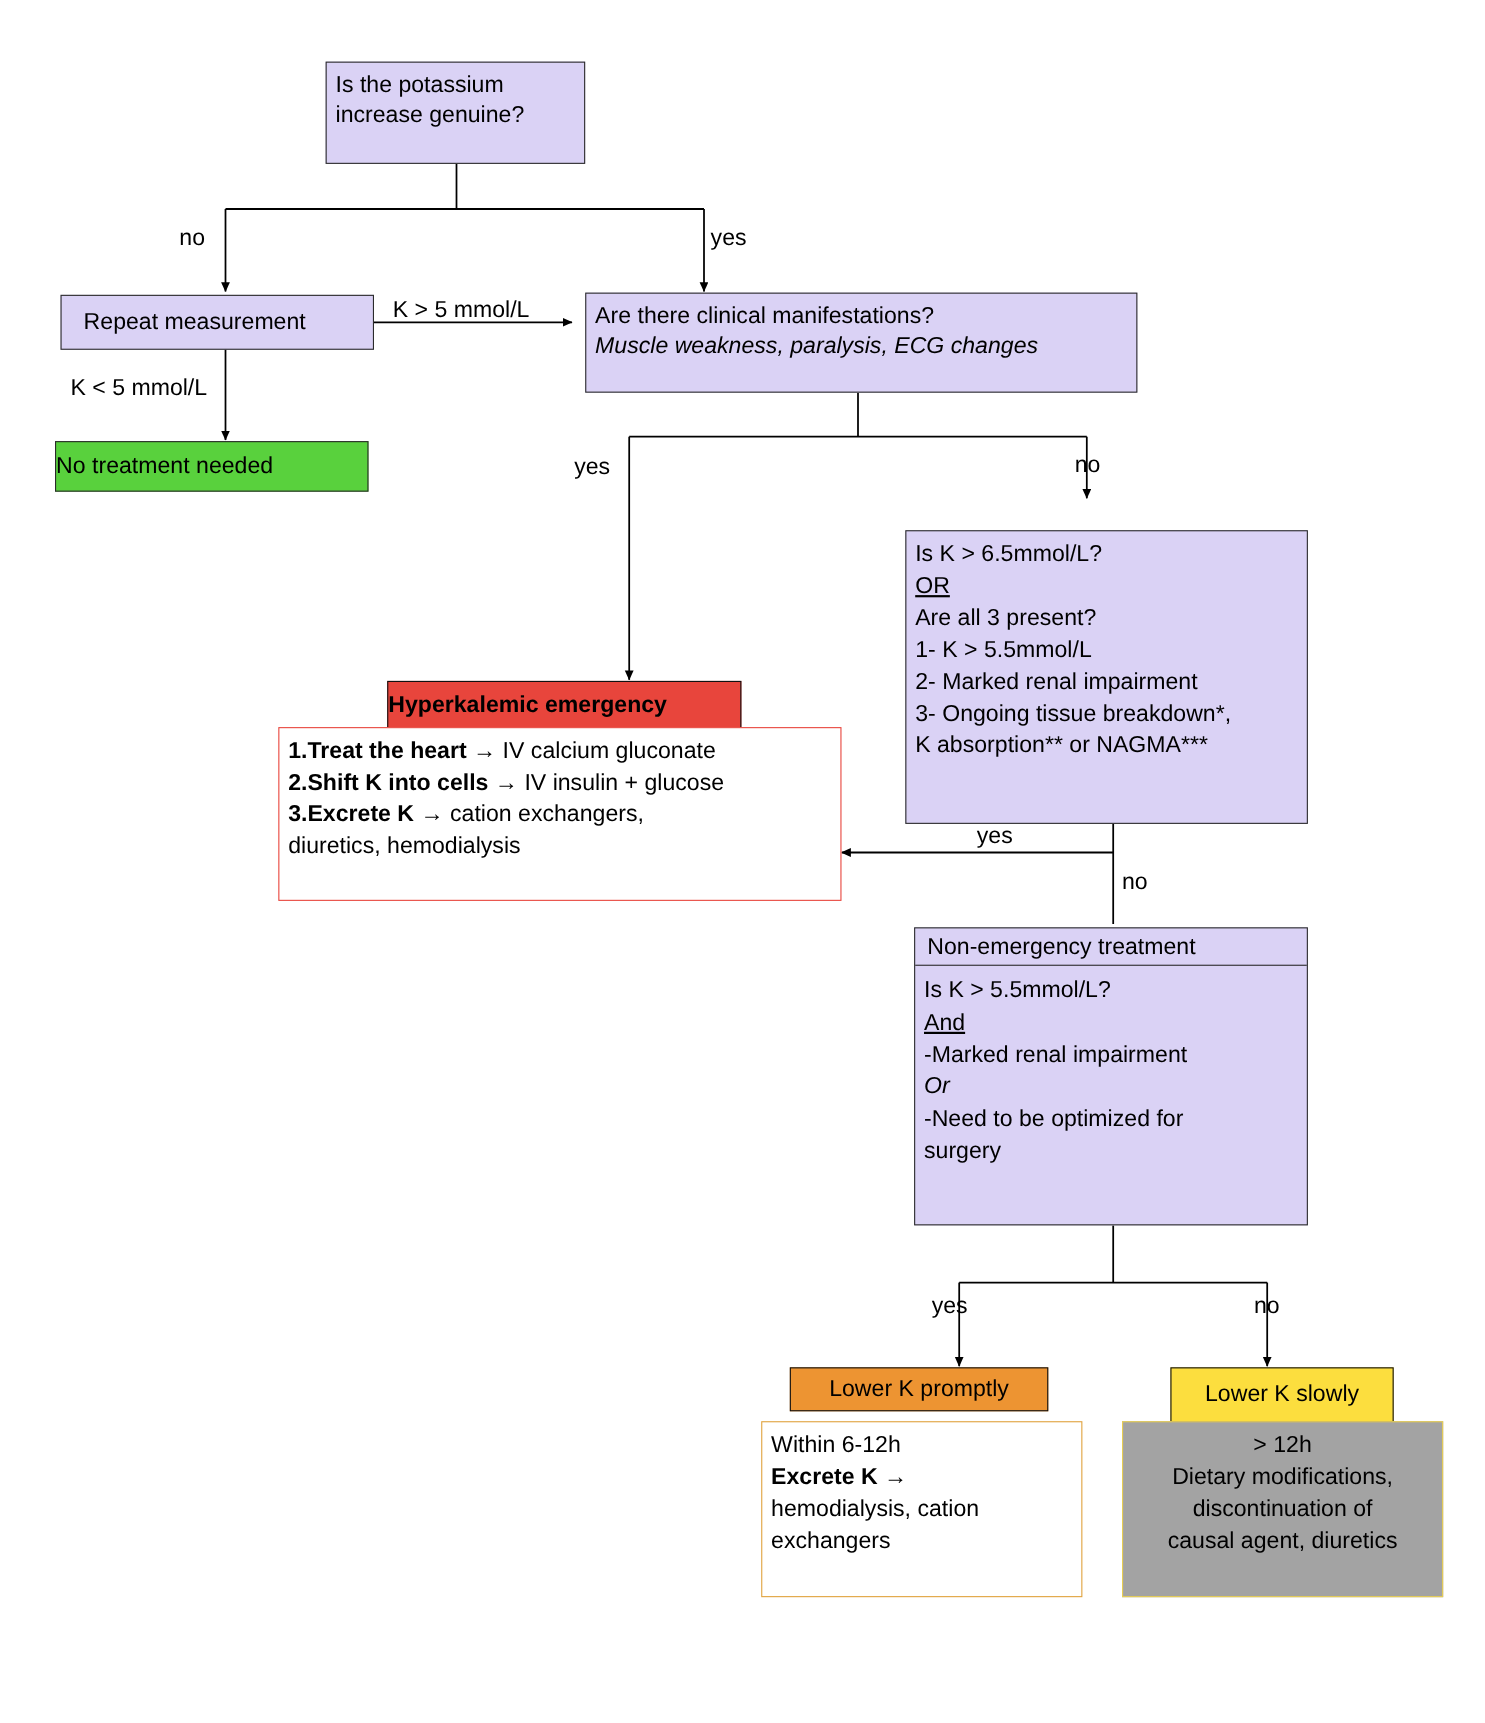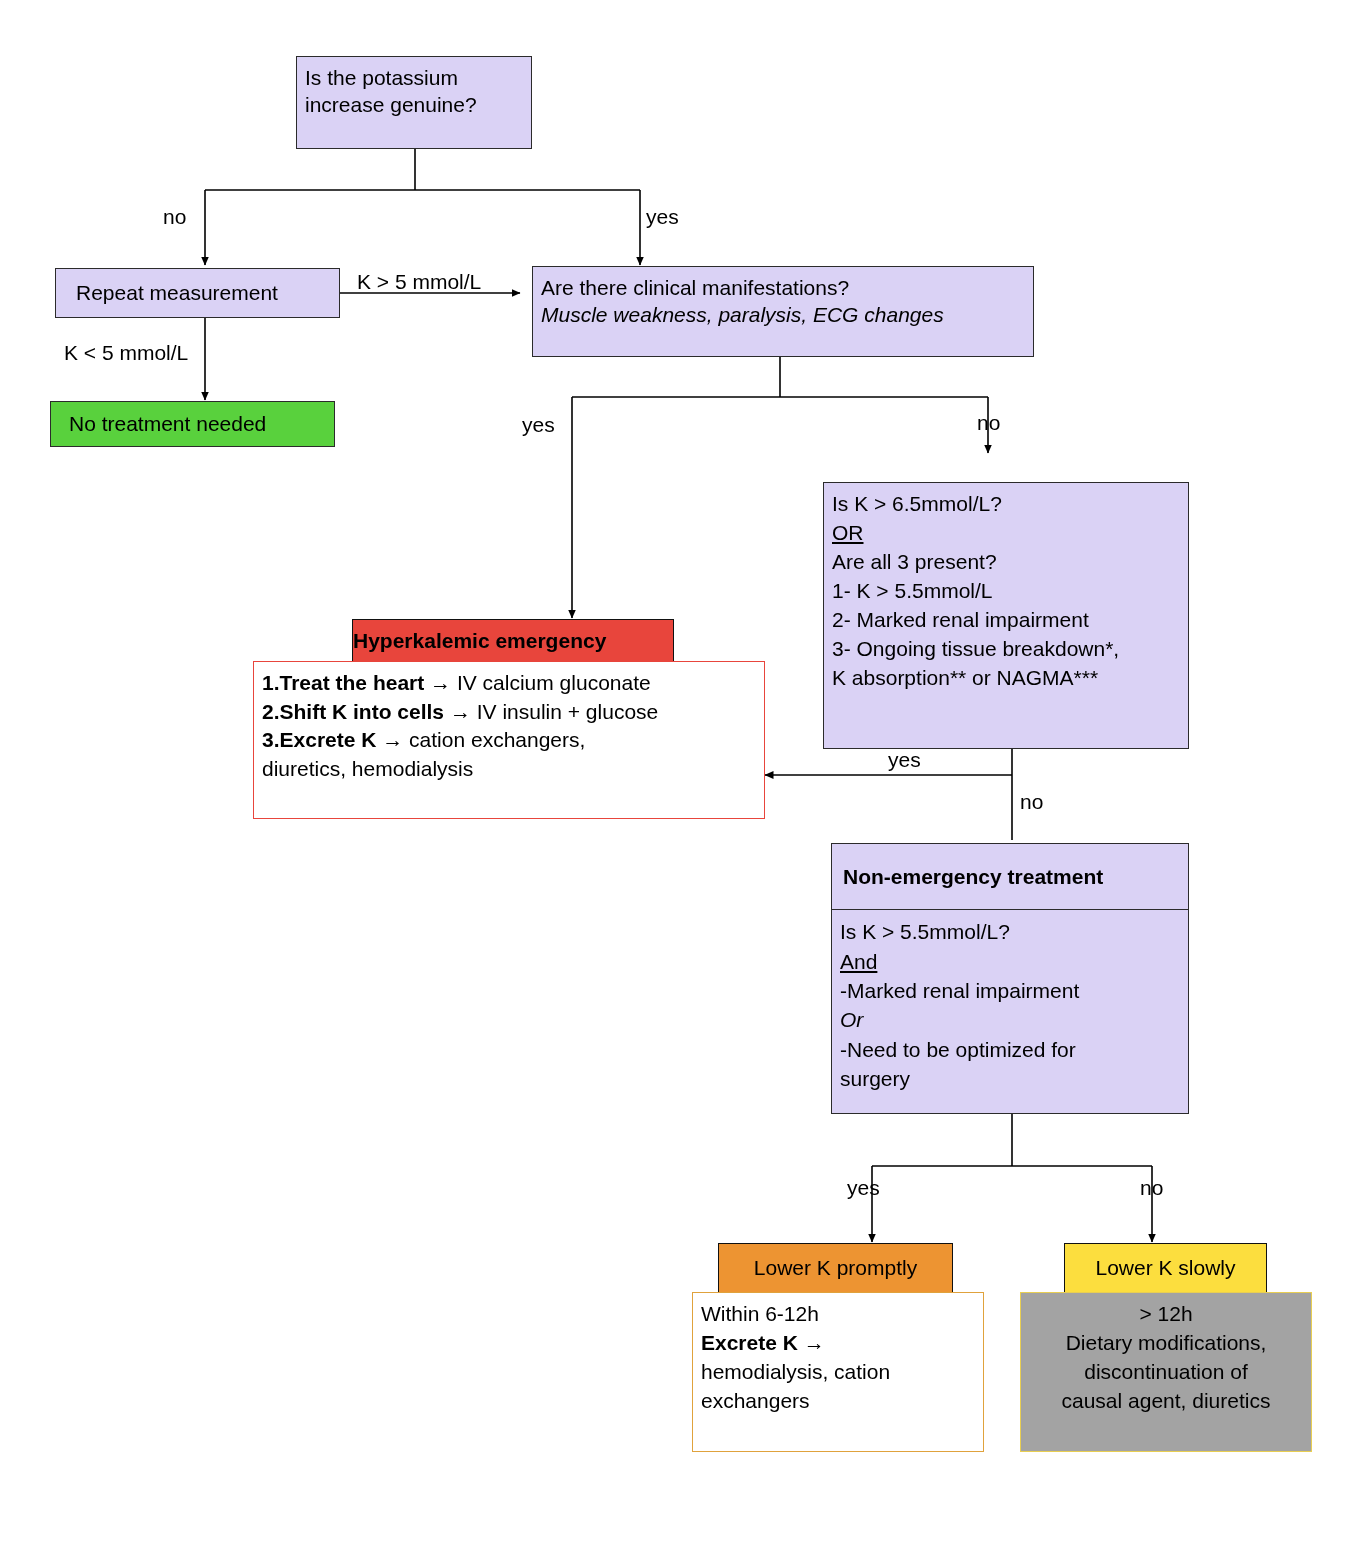--- a/index.html
+++ b/index.html
@@ -82,22 +82,22 @@
   svg.wires {
     position: absolute;
     left: 0;
     top: 0;
     width: 1350px;
     height: 1566px;
     pointer-events: none;
   }
   .hdr-split {
     border-bottom: 1px solid #2b2b2b;
-    font-weight: bold;
-    padding: 19px 11px;
+    font-weight: normal;
+    padding: 3px 11px;
   }
 </style>
 </head>
 <body>
 
 <div id="canvas">
 
   <svg class="wires" viewBox="0 0 1350 1566">
     <defs>
       <marker id="ah" markerWidth="10" markerHeight="10" refX="8.5" refY="4" orient="auto" markerUnits="userSpaceOnUse">
@@ -140,21 +140,21 @@
 
   <div class="node purple pad" style="left:296px; top:56px; width:236px; height:93px;">
     <div>Is the potassium</div>
     <div>increase genuine?</div>
   </div>
 
   <div class="node purple ctr" style="left:55px; top:268px; width:285px; height:50px; padding-left:20px;">
     <span>Repeat measurement</span>
   </div>
 
-  <div class="node green ctr" style="left:50px; top:401px; width:285px; height:46px; padding-left:18px;">
+  <div class="node green ctr" style="left:50px; top:401px; width:285px; height:46px; ">
     <span>No treatment needed</span>
   </div>
 
   <div class="node purple pad" style="left:532px; top:266px; width:502px; height:91px;">
     <div>Are there clinical manifestations?</div>
     <div class="ital">Muscle weakness, paralysis, ECG changes</div>
   </div>
 
   <div class="node purple pad" style="left:823px; top:454px; width:366px; height:267px; line-height:1.38;margin-top:28px;">
     <div>Is K &gt; 6.5mmol/L?</div>
@@ -194,21 +194,21 @@
     <div class="pad" style="line-height:1.40;">
       <div>Is K &gt; 5.5mmol/L?</div>
       <div><span class="udl">And</span></div>
       <div>-Marked renal impairment</div>
       <div><span class="ital">Or</span></div>
       <div>-Need to be optimized for</div>
       <div>surgery</div>
     </div>
   </div>
 
-  <div class="node orange-head ctr" style="left:718px; top:1243px; width:235px; height:50px; justify-content:center;">
+  <div class="node orange-head ctr" style="left:718px; top:1243px; width:235px; height:40px; justify-content:center;">
     <span>Lower K promptly</span>
   </div>
 
   <div class="node white-body-orange pad" style="left:692px; top:1292px; width:292px; height:160px; line-height:1.38;">
     <div>Within 6-12h</div>
     <div>
       <span class="bold">Excrete K</span>
       <span>→</span>
     </div>
     <div>hemodialysis, cation</div>

